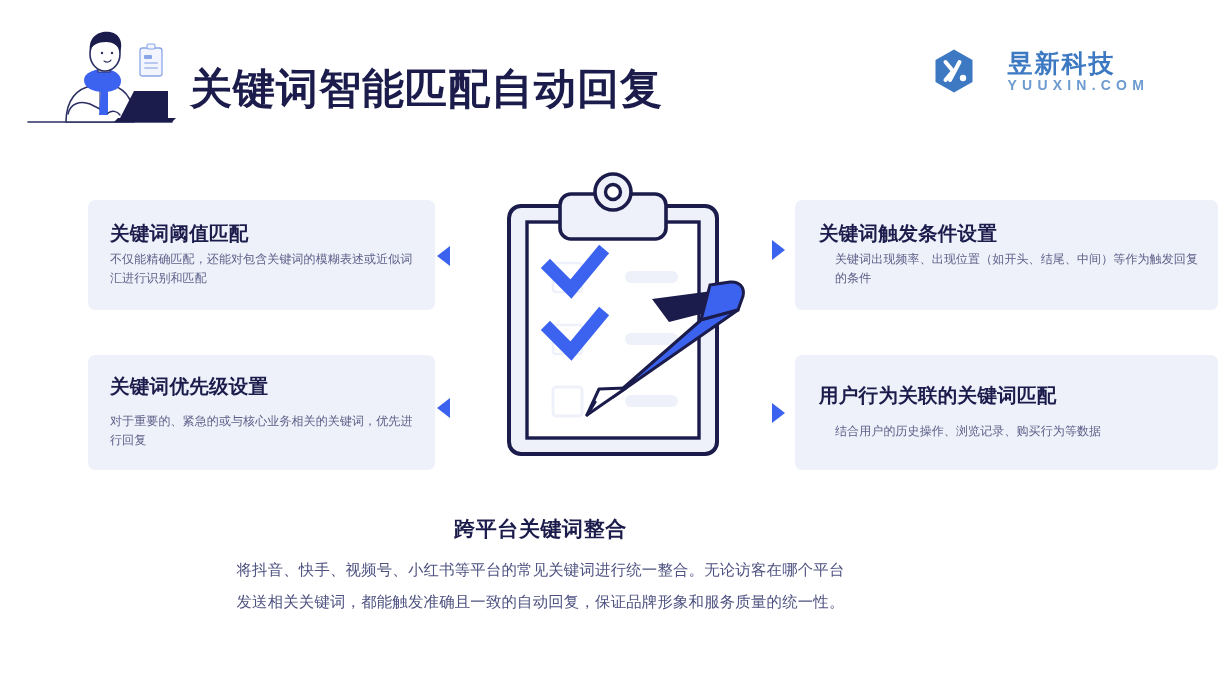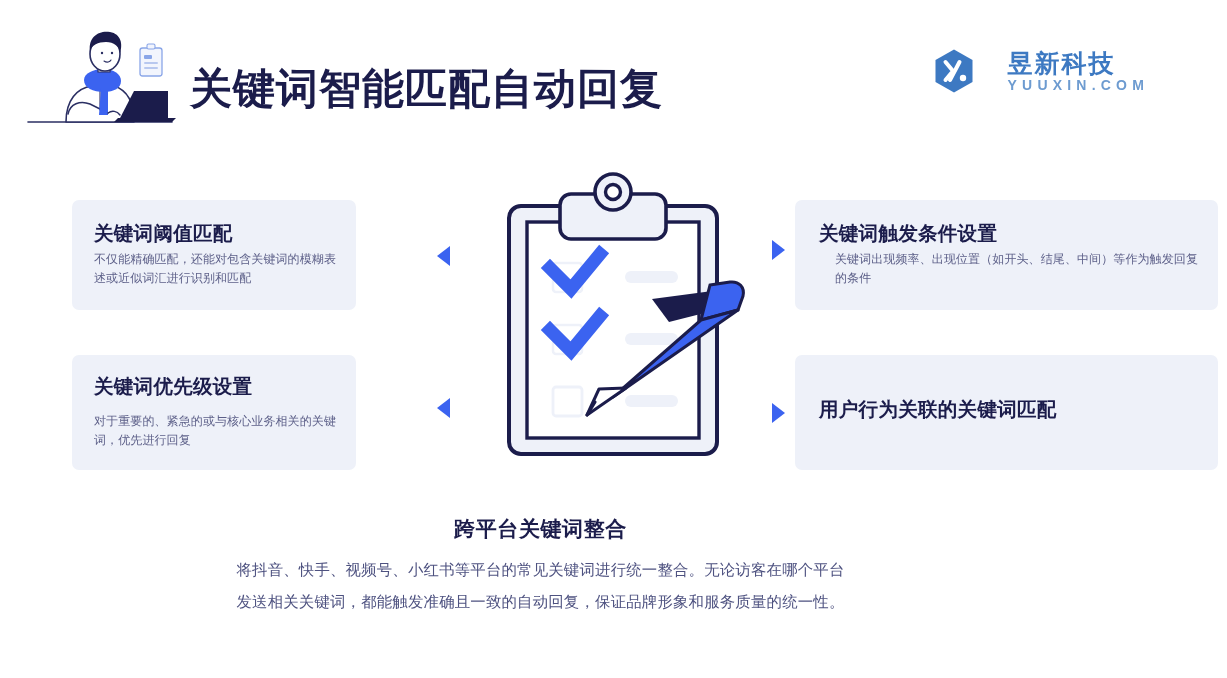--- a/index.html
+++ b/index.html
@@ -64,21 +64,21 @@
   
   .card {
     position: absolute;
     background: #eef1f9;
     border-radius: 7px;
     padding: 14px 20px 16px 22px;
     display: flex;
     flex-direction: column;
     justify-content: center;
   }
-  .card.left  { left: 72px;  width: 284px; }
+  .card.left  { left: 88px;  width: 347px; }
   .card.right { left: 795px; width: 423px; }
   .card.row1  { top: 200px; height: 110px; }
   .card.row2  { top: 355px; height: 115px; gap: 9px; }
 
   .card-title {
     font-size: 19.5px;
     font-weight: 700;
     color: #1b1c4b;
     line-height: 1.25;
     margin-bottom: 5px;
@@ -211,20 +211,21 @@
     <div class="card-desc">对于重要的、紧急的或与核心业务相关的关键词，优先进行回复</div>
   </div>
 
   <div class="card right row1">
     <div class="card-title">关键词触发条件设置</div>
     <div class="card-desc">关键词出现频率、出现位置（如开头、结尾、中间）等作为触发回复的条件</div>
   </div>
 
   <div class="card right row2">
     <div class="card-title">用户行为关联的关键词匹配</div>
+    <div class="card-desc">结合用户的历史操作、浏览记录、购买行为等数据</div>
   </div>
 
   <div class="arrow left-a a1"></div>
   <div class="arrow left-a a2"></div>
   <div class="arrow right-a a3"></div>
   <div class="arrow right-a a4"></div>
 
   <div class="clipboard">
     <svg viewBox="0 0 280 310" width="280" height="310" xmlns="http://www.w3.org/2000/svg">
 

